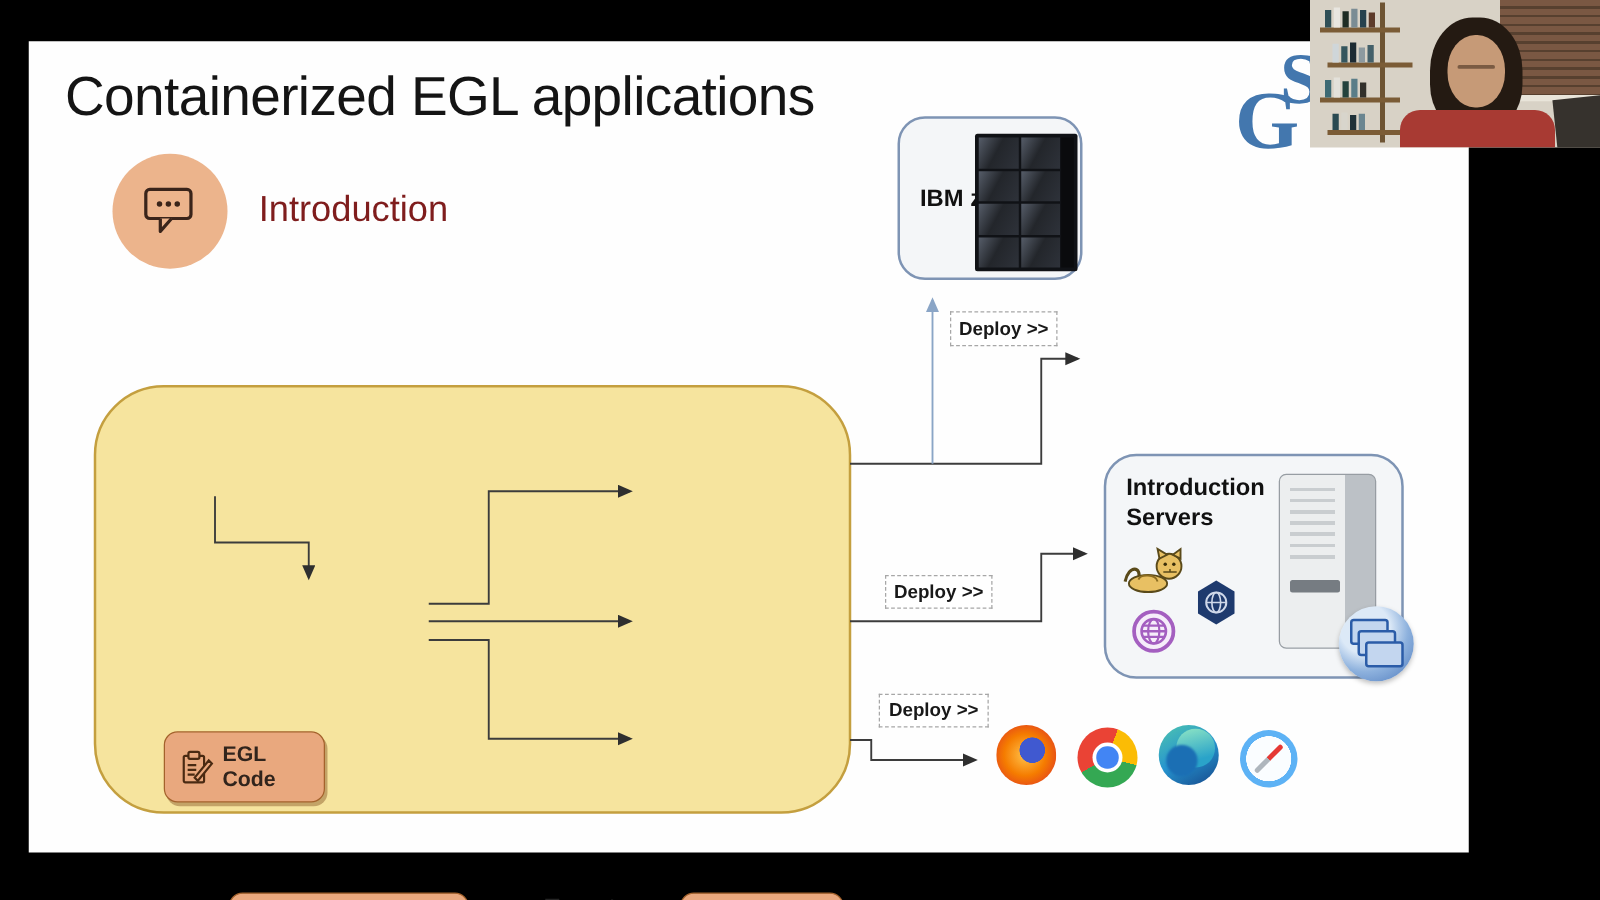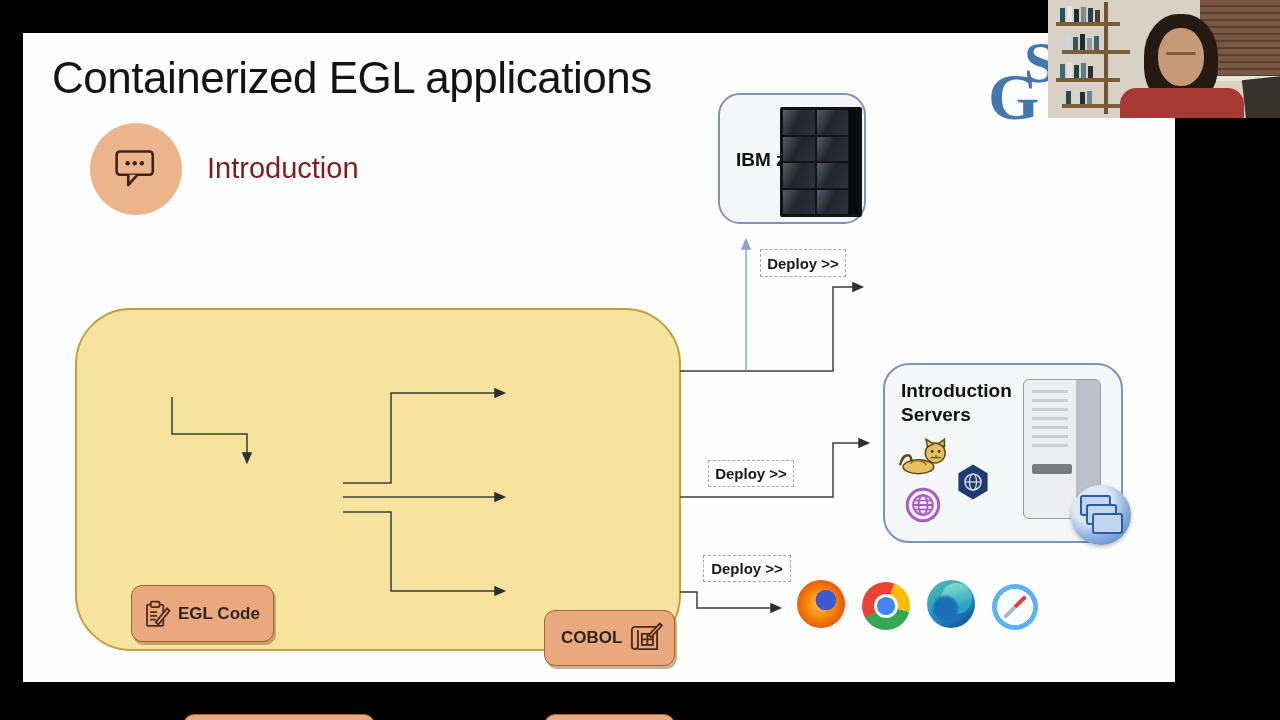--- a/index.html
+++ b/index.html
@@ -19,21 +19,21 @@
   
   #pipeline{left:52px;top:275px;width:606px;height:343px;background:#f6e49e;
             border:2px solid #c49f3f;border-radius:56px;box-sizing:border-box;}
 
   .node{position:absolute;background:#e9a87e;border:1.5px solid #a4622c;border-radius:11px;
         box-sizing:border-box;box-shadow:2px 3px 0 rgba(133,84,36,.45);
         display:flex;align-items:center;color:#31241c;font-weight:600;font-size:17px;}
   .node .txt{line-height:20px;}
   .icon-svg{flex:0 0 auto;}
 
-  #node-egl{left:54px;top:275px;width:143px;height:57px;padding:0 8px 0 10px;gap:6px;}
+  #node-egl{left:54px;top:275px;width:129px;height:57px;padding:0 8px 0 10px;gap:6px;}
   #node-compilers{left:106px;top:404px;width:192px;height:56px;padding:0 8px 0 12px;gap:9px;}
   #node-cobol{left:467px;top:300px;width:131px;height:56px;padding:0 10px 0 16px;justify-content:space-between;}
   #node-java{left:467px;top:404px;width:131px;height:56px;padding:0 10px 0 16px;justify-content:space-between;}
 
   #target-gen{left:359px;top:405px;font-size:19px;font-weight:600;color:#242424;line-height:23px;}
 
   
   .dest{position:absolute;background:#f4f6f8;border:2px solid #7e94b4;box-sizing:border-box;}
   #card-ibmz{left:695px;top:60px;width:148px;height:131px;border-radius:22px;}
   #card-ibmi{left:848px;top:157px;width:128px;height:147px;border-radius:22px;}
@@ -134,31 +134,20 @@
           <path d="M11,19 L20,8 L22,10 L13,21 Z" fill="#e9a87e"></path>
         </svg>
         <span class="txt">EGL Code</span>
       </div>
 
       <div id="node-compilers" class="node">
         
         
       </div>
 
-      <div id="node-cobol" class="node">
-        <span class="txt">COBOL</span>
-        <svg class="icon-svg" width="36" height="34" viewBox="0 0 26 24" fill="none" stroke="#4a2a12" stroke-width="1.3">
-          <path d="M5,4 H21 V20 H7"></path>
-          <path d="M5,4 C3.6,4 2.8,5 2.8,6.3 V17.7 C2.8,19 3.6,20 5,20 C6.4,20 7.2,19 7.2,17.7 V6.3"></path>
-          <rect x="10" y="9" width="8" height="8"></rect>
-          <line x1="10" y1="13" x2="18" y2="13"></line>
-            <line x1="14" y1="9" x2="14" y2="17"></line>
-          <path d="M15,10 L23,1.5 L24.5,3 L16.5,11.5 Z" fill="#e9a87e"></path>
-        </svg>
-      </div>
 
       <div id="node-java" class="node">
         
         
       </div>
 
       <div id="target-gen" class="abs">
         <div>Target</div>
 
       </div>

